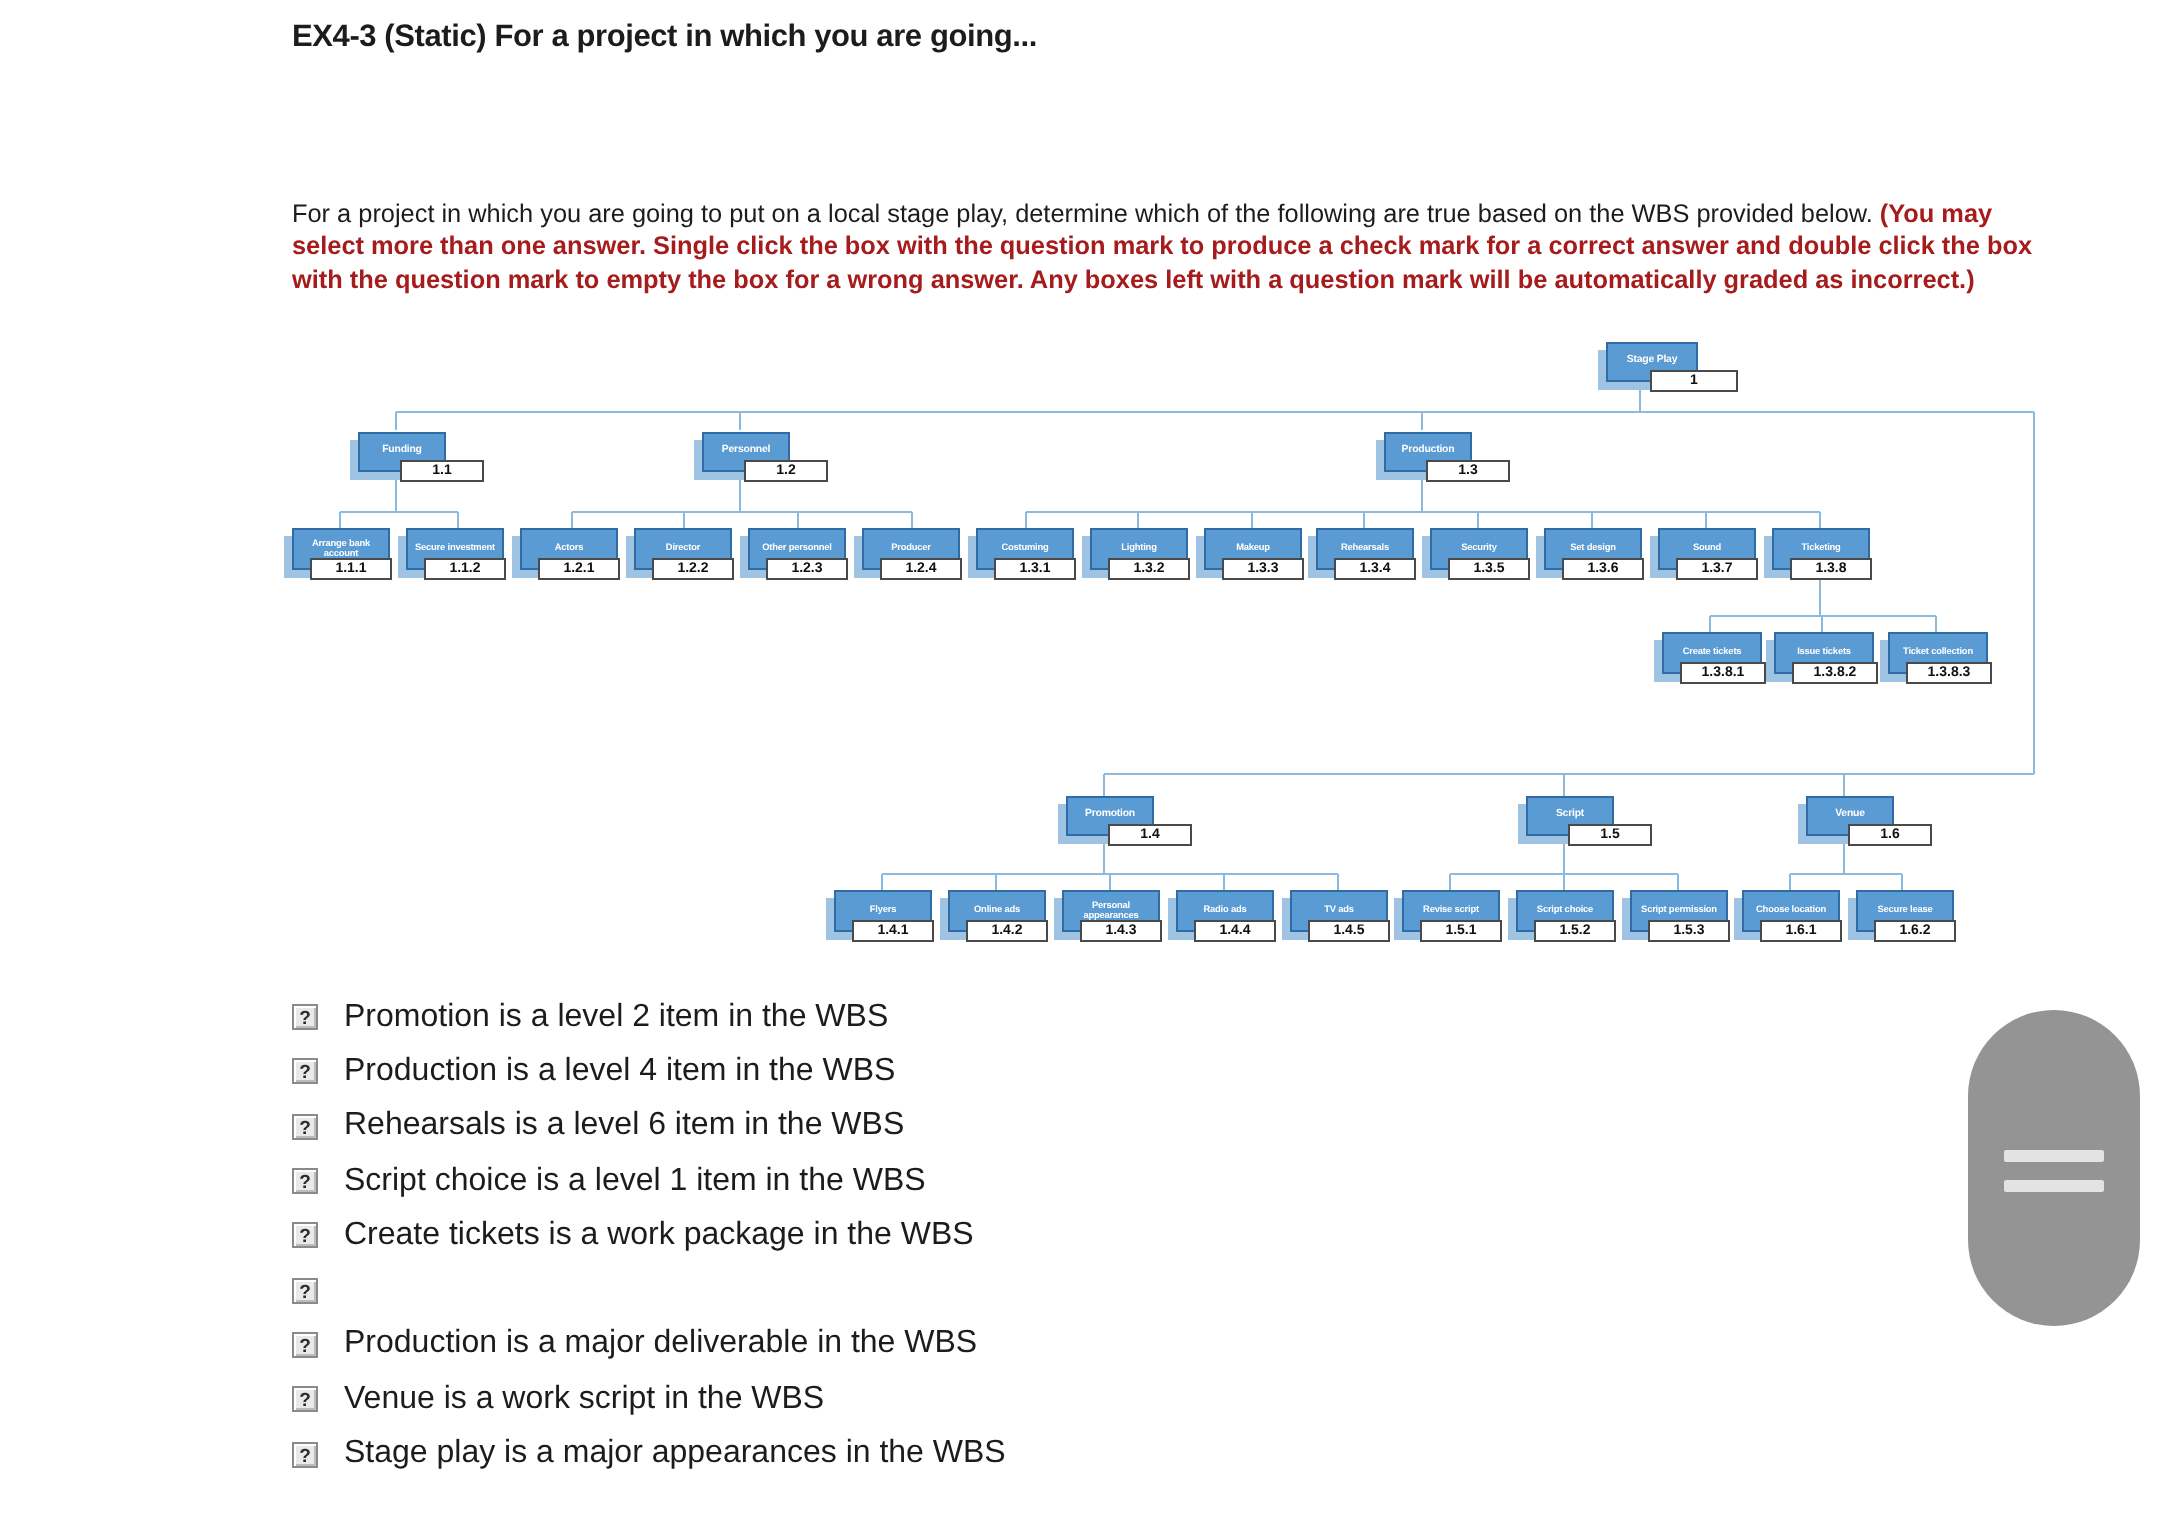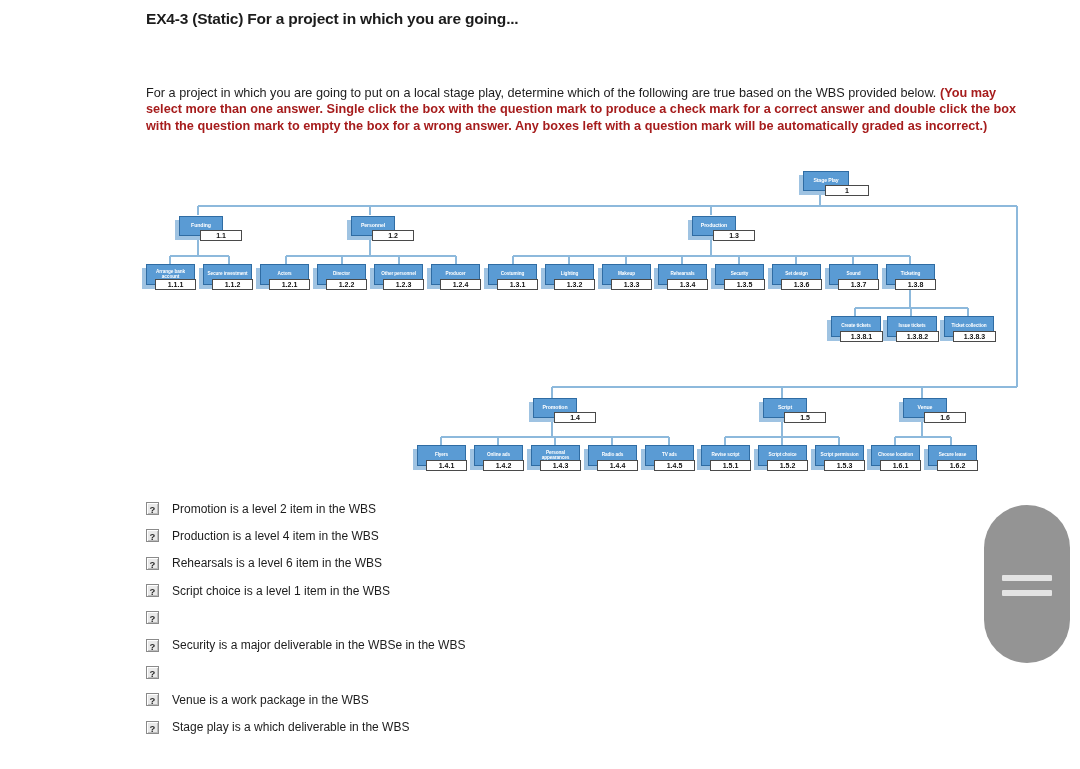--- a/index.html
+++ b/index.html
@@ -3,21 +3,21 @@
 <meta charset="utf-8">
 <style>
   html,body{margin:0;padding:0;background:#ffffff;}
   body{width:1080px;height:769px;position:relative;overflow:hidden;
        font-family:"Liberation Sans","DejaVu Sans",sans-serif;color:#1b1b1b;}
 
   
   #page-title{position:absolute;left:146px;top:10px;font-size:15.5px;font-weight:700;
               letter-spacing:-0.2px;color:#1c1c1c;white-space:nowrap;}
 
-  #prompt{position:absolute;left:146px;top:85px;width:880px;font-size:12.7px;line-height:16.3px;color:#1c1c1c;}
+  #prompt{position:absolute;left:146px;top:99px;width:880px;font-size:12.7px;line-height:16.3px;color:#1c1c1c;}
   #prompt .red{color:#a61c1c;font-weight:700;}
 
   
   #wbs{position:absolute;left:0;top:160px;width:1080px;height:330px;}
   #wbs svg{position:absolute;left:0;top:0;}
 
   .node{position:absolute;}
   .node .cap{position:absolute;left:0;top:0;background:#5a9bd4;border:1px solid #2f6ca3;
              box-sizing:border-box;color:#ffffff;text-align:center;
              display:flex;align-items:center;justify-content:center;
@@ -44,21 +44,21 @@
   .lvl3 .num{left:9px;top:15px;width:43px;height:11px;font-size:7px;}
   .lvl3 .shadow{left:-4px;top:4px;width:50px;height:21px;}
 
   
   #answers{position:absolute;left:146px;top:495px;width:760px;}
   .arow{display:flex;align-items:center;height:27.3px;}
   .qbox{width:13px;height:13px;flex:0 0 13px;margin-right:13px;background:#e9e9e9;
         border:1px solid #8a8a8a;box-shadow:inset 1px 1px 0 #ffffff, inset -1px -1px 0 #bdbdbd;
         font-size:9.5px;font-weight:700;color:#2b2b2b;line-height:13px;text-align:center;
         cursor:pointer;box-sizing:border-box;}
-  .atext{font-size:12px;color:#1c1c1c;}
+  .atext{font-size:16px;color:#1c1c1c;}
 
   
   #drag-handle{position:absolute;left:984px;top:505px;width:86px;height:158px;
                background:#949494;border-radius:43px;cursor:grab;}
   #drag-handle .bar{position:absolute;left:18px;width:50px;height:6px;background:#e3e3e3;border-radius:1px;}
   #drag-handle .bar.b1{top:70px;}
   #drag-handle .bar.b2{top:85px;}
 </style>
 </head>
 <body>
@@ -331,34 +331,35 @@
   <div class="arow">
     <div class="qbox">?</div>
     <div class="atext">Rehearsals is a level 6 item in the WBS</div>
   </div>
   <div class="arow">
     <div class="qbox">?</div>
     <div class="atext">Script choice is a level 1 item in the WBS</div>
   </div>
   <div class="arow">
     <div class="qbox">?</div>
-  </div>
-  <div class="arow">
-    <div class="qbox">?</div>
-    <div class="atext">Security is a major deliverable in the WBSe in the WBS</div>
-  </div>
-  <div class="arow">
-    <div class="qbox">?</div>
-  </div>
-  <div class="arow">
-    <div class="qbox">?</div>
-    <div class="atext">Venue is a work package in the WBS</div>
-  </div>
-  <div class="arow">
-    <div class="qbox">?</div>
-    <div class="atext">Stage play is a which deliverable in the WBS</div>
+    <div class="atext">Create tickets is a work package in the WBS</div>
+  </div>
+  <div class="arow">
+    <div class="qbox">?</div>
+  </div>
+  <div class="arow">
+    <div class="qbox">?</div>
+    <div class="atext">Production is a major deliverable in the WBS</div>
+  </div>
+  <div class="arow">
+    <div class="qbox">?</div>
+    <div class="atext">Venue is a work script in the WBS</div>
+  </div>
+  <div class="arow">
+    <div class="qbox">?</div>
+    <div class="atext">Stage play is a major appearances in the WBS</div>
   </div>
 </div>
 
 <div id="drag-handle">
   <div class="bar b1"></div>
   <div class="bar b2"></div>
 </div>
 
 </body></html>

